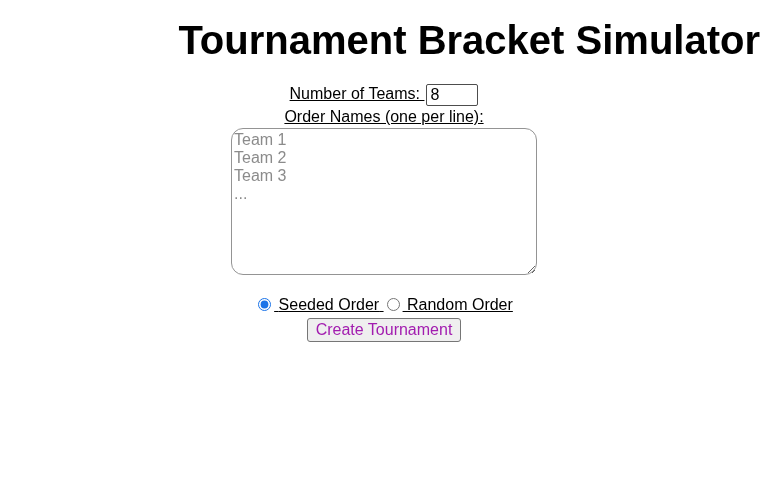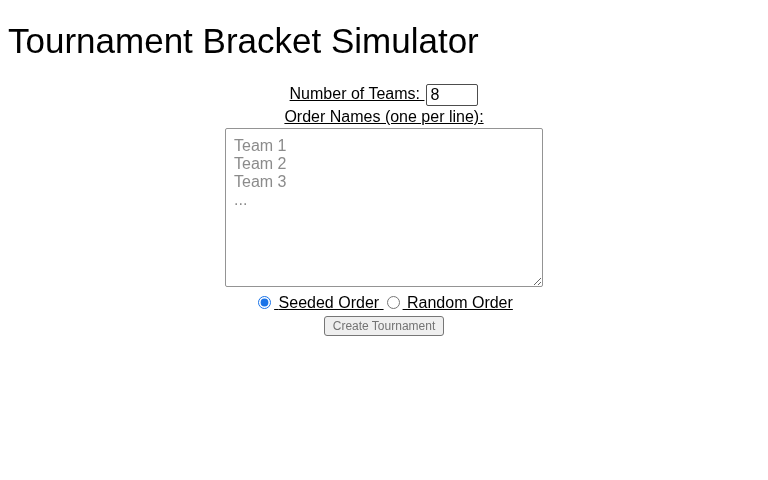--- a/index.html
+++ b/index.html
@@ -3,68 +3,68 @@
 <meta charset="utf-8">
 <style>
   html, body {
     background: #ffffff;
     color: #000000;
     font-family: "Liberation Sans", sans-serif;
     font-size: 16px;
   }
   body { margin: 8px; width: 752px; }
   h1 {
-    font-size: 35px;
+    font-size: 40px;
     line-height: 37px;
-    font-weight: normal;
-    text-align: left;
+    font-weight: bold;
+    text-align: right;
     margin: 14px 0 24px 0;
   }
   .controls { text-align: center; text-decoration: underline; }
   .row { line-height: 21px; }
   .num-input {
     font-family: "Liberation Sans", sans-serif;
     font-size: 16px;
     width: 44px;
     padding: 1px 3px;
     border: 1px solid #4d4d4d;
     border-radius: 2px;
     margin-left: 2px;
     vertical-align: middle;
   }
   .team-textarea {
     font-family: "Liberation Sans", sans-serif;
     font-size: 16px;
     width: 300px;
     height: 141px;
-    padding: 8px;
+    padding: 2px;
     border: 1px solid #949494;
-    border-radius: 2px;
+    border-radius: 12px;
     resize: both;
     vertical-align: bottom;
     margin: 1px 0 3px 0;
     display: inline-block;
   }
   .team-textarea::placeholder {
     color: #8b8b8b;
     opacity: 1;
   }
-  .radio-row { margin: 2px 0 1px 0; }
+  .radio-row { margin: 16px 0 1px 0; }
   .radio-label { cursor: default; }
   .radio-label input[type="radio"] {
     accent-color: #1a73e8;
     width: 13px;
     height: 13px;
     margin: 0 3px 0 3px;
     vertical-align: -1px;
   }
   .create-btn {
     font-family: "Liberation Sans", sans-serif;
-    font-size: 12px;
-    color: #737373;
+    font-size: 16px;
+    color: #a21caf;
     background: #efefef;
     border: 1px solid #767676;
     border-radius: 3px;
     padding: 2px 8px;
     margin-top: 2px;
   }
 </style>
 </head>
 <body>
 

